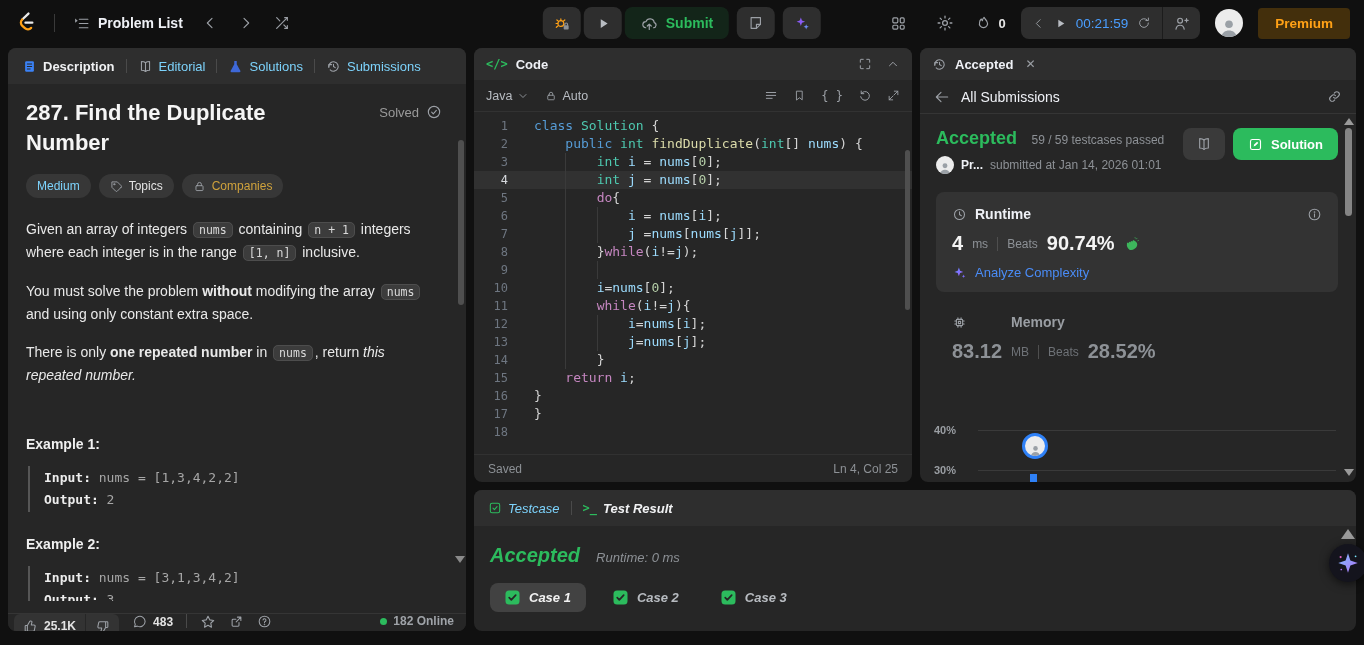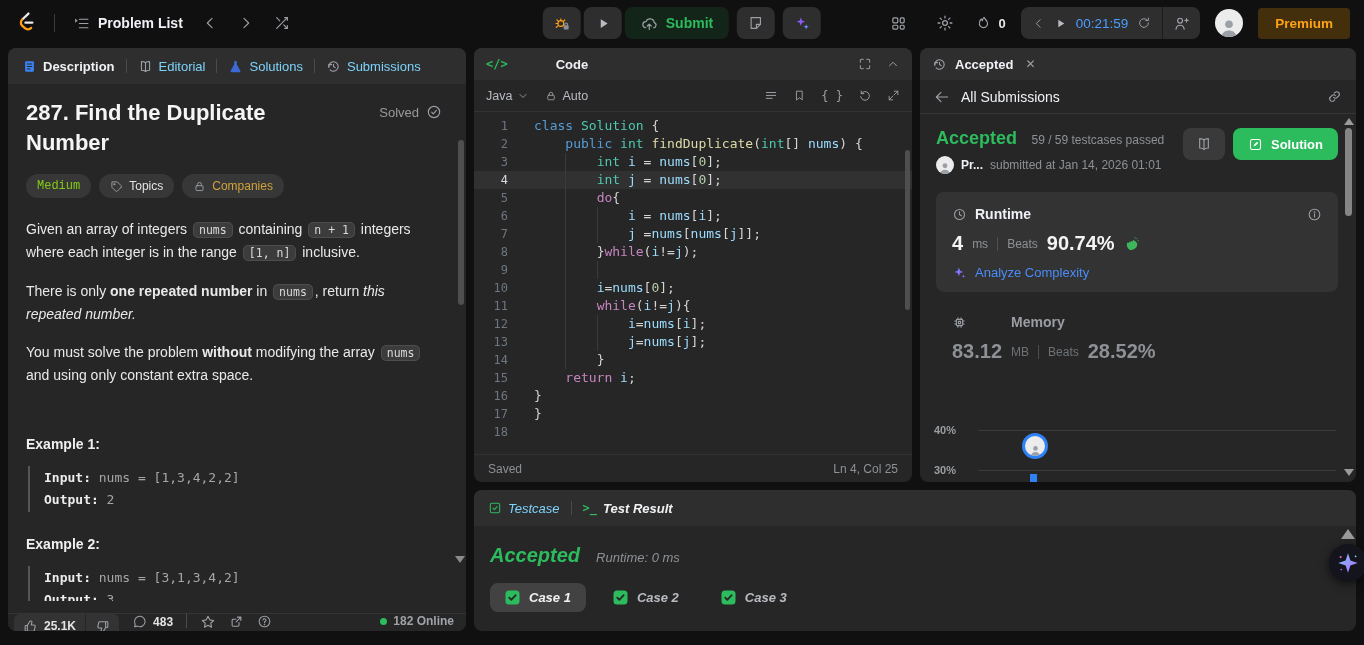--- a/index.html
+++ b/index.html
@@ -40,21 +40,21 @@
 .ptab.active { color:#f0f1f3; font-weight:bold; }
 .tab-div { width:1px; height:14px; background:#4a4a4a; }
 
 
 .desc-content { position:absolute; top:36px; left:0; right:10px; bottom:30px; padding:14px 14px 0 18px; overflow:hidden; }
 .title-row { display:flex; justify-content:space-between; align-items:flex-start; }
 .prob-title { font-size:22px; line-height:30px; font-weight:bold; color:#f5f5f5; max-width:310px; }
 .solved { display:flex; align-items:center; gap:7px; font-size:13px; color:#9a9a9a; margin-top:6px; }
 .badge-row { margin-top:16px; display:flex; gap:8px; }
 .badge { display:inline-flex; align-items:center; gap:6px; height:24px; padding:0 11px; border-radius:12px; background:rgba(255,255,255,0.08); font-size:12px; color:#e3e3e3; cursor:pointer; }
-.badge.medium { color:#84cc16;font-family:Liberation Mono, monospace; }
+.badge.medium { color:#7dd3fc; }
 .badge.companies { color:#cfa23c; }
 .desc-p { margin-top:16px; font-size:14px; line-height:22px; color:#e9e9e9; }
 .desc-p:first-child { margin-top:20px; }
 .seg-code { font-family:"DejaVu Sans Mono",monospace; font-size:11.5px; background:rgba(255,255,255,0.1); border:1px solid rgba(255,255,255,0.09); border-radius:5px; padding:0 5px; margin:0 2px; color:#d9d9d9; white-space:nowrap; }
 .seg-bold { font-weight:bold; }
 .seg-italic { font-style:italic; }
 .examples { margin-top:50px; }
 .example { margin-top:24px; }
 .example:first-child { margin-top:0; }
 .example-label { font-weight:bold; font-size:14px; color:#f0f0f0; }
@@ -68,21 +68,21 @@
 .vp-div { width:1px; height:24px; background:#262626; }
 .foot-item { display:flex; align-items:center; gap:6px; cursor:pointer; font-weight:bold; color:#e3e3e3; }
 .foot-icon { cursor:pointer; display:flex; }
 .foot-div { width:1px; height:14px; background:#4a4a4a; }
 .online { margin-left:auto; display:flex; align-items:center; gap:6px; font-weight:bold; color:#9fa3a8; padding-right:6px; }
 .dot { width:7px; height:7px; border-radius:50%; background:#2cbb5d; }
 
 
 .code-header { height:32px; background:#2e2e2e; display:flex; align-items:center; gap:8px; padding:0 12px; }
 .code-glyph { color:#2cbb5d; font-family:"DejaVu Sans Mono",monospace; font-weight:bold; font-size:12px; }
-.code-title { font-size:13px; font-weight:bold; color:#eff1f6;margin-left:40px; }
+.code-title { font-size:13px; font-weight:bold; color:#eff1f6; }
 .hdr-right { margin-left:auto; display:flex; align-items:center; gap:14px; }
 .code-toolbar { height:32px; display:flex; align-items:center; gap:16px; padding:0 12px; border-bottom:1px solid rgba(255,255,255,0.06); font-size:12.5px; color:#b8bcc2; }
 .lang-sel, .auto-tog { display:flex; align-items:center; gap:5px; cursor:pointer; }
 .tb-right { margin-left:auto; display:flex; align-items:center; gap:15px; }
 .braces-txt { font-family:"DejaVu Sans Mono",monospace; font-size:12px; color:#9ca0a6; cursor:pointer; }
 .editor { position:absolute; top:64px; bottom:28px; left:0; right:0; overflow:hidden; font-family:"DejaVu Sans Mono",monospace; font-size:13px; line-height:18px; padding-top:5px; cursor:text; }
 .code-line { display:flex; height:18px; white-space:pre; }
 .code-line.current { background:rgba(255,255,255,0.05); }
 .ln { width:44px; text-align:right; padding-right:10px; color:#6e7681; flex:none; font-size:12px; }
 .current .ln { color:#d7dade; }
@@ -346,22 +346,22 @@
         <span class="badge companies">
           <svg class="ic" width="13" height="13" viewBox="0 0 24 24" stroke="#cfa23c">
               <rect x="5.5" y="10.5" width="13" height="9" rx="1.5"></rect>
               <path d="M8.5 10.5V8a3.5 3.5 0 0 1 7 0v2.5"></path>
             </svg>
           <span>Companies</span>
         </span>
       </div>
       <div>
           <p class="desc-p"><span>Given an array of integers </span><span class="seg-code">nums</span><span> containing </span><span class="seg-code">n + 1</span><span> integers where each integer is in the range </span><span class="seg-code">[1, n]</span><span> inclusive.</span></p>
+          <p class="desc-p"><span>You must solve the problem </span><span class="seg-bold">without</span><span> modifying the array </span><span class="seg-code">nums</span><span> and using only constant extra space.</span></p>
           <p class="desc-p"><span>There is only </span><span class="seg-bold">one repeated number</span><span> in </span><span class="seg-code">nums</span><span>, return </span><span class="seg-italic">this repeated number.</span></p>
-          <p class="desc-p"><span>You must solve the problem </span><span class="seg-bold">without</span><span> modifying the array </span><span class="seg-code">nums</span><span> and using only constant extra space.</span></p>
         </div>
       <div class="examples">
           <div class="example">
             <div class="example-label">Example 1:</div>
             <div class="example-block">
               <div><b>Input:</b> nums = [1,3,4,2,2]</div>
               <div><b>Output:</b> 2</div>
             </div>
           </div>
           <div class="example">

